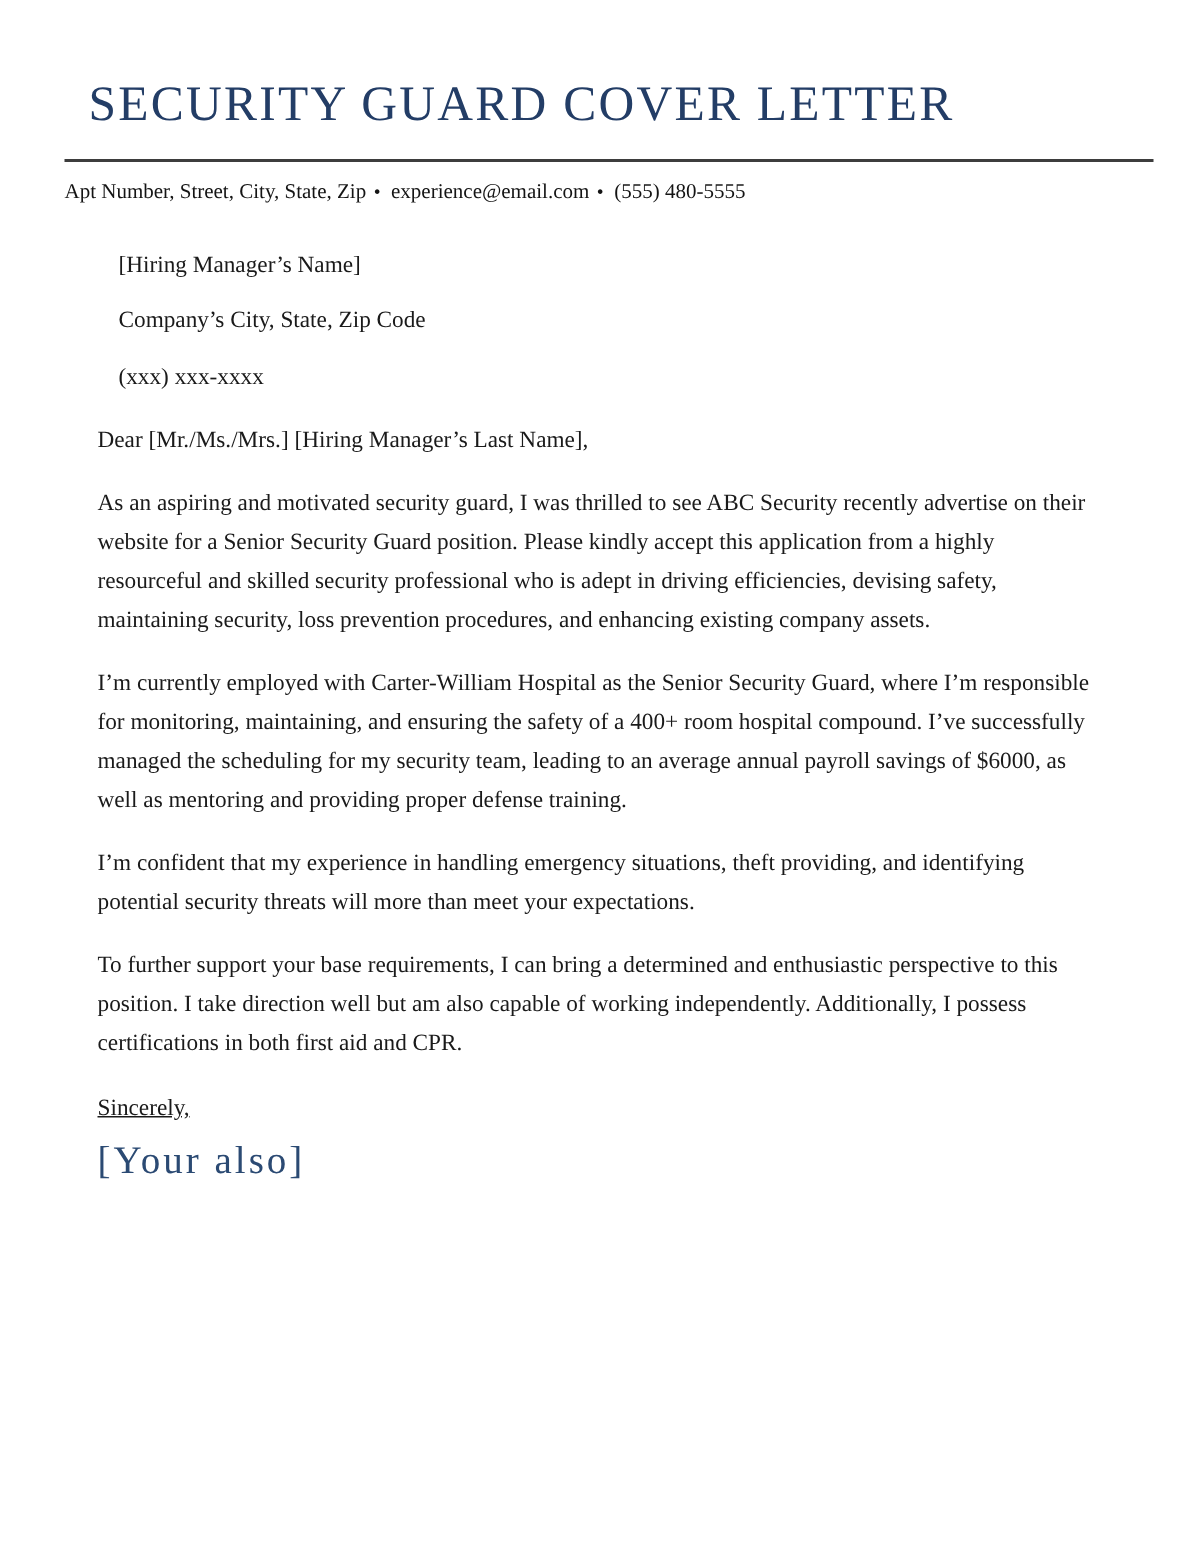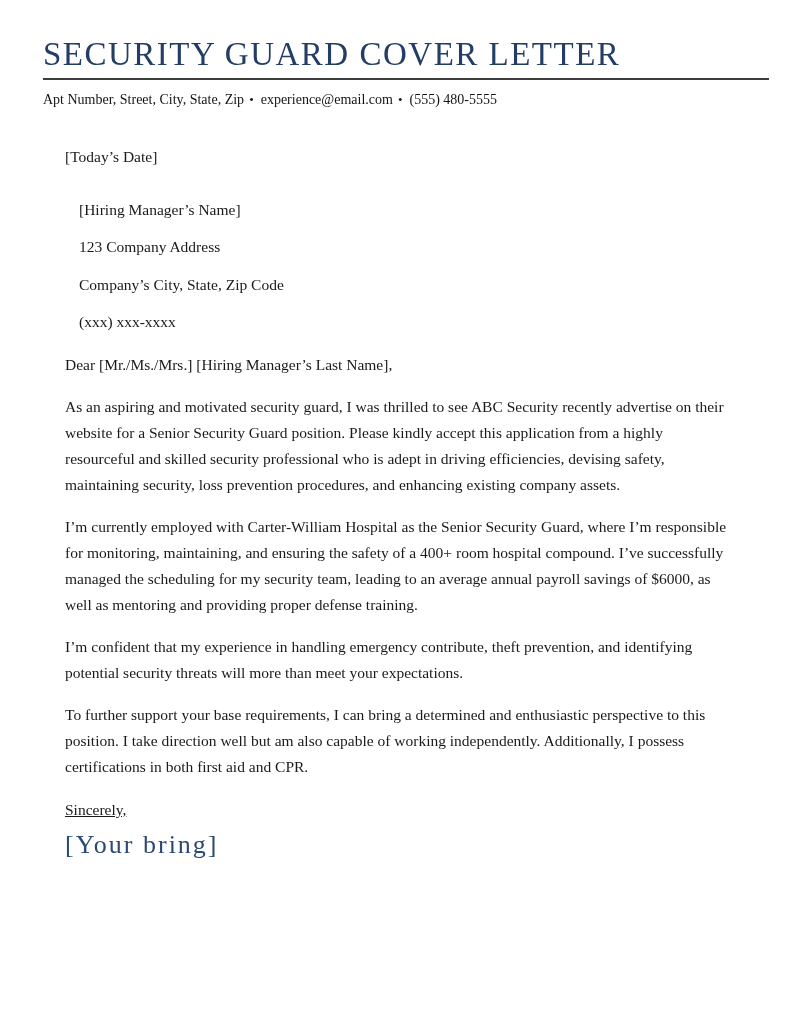--- a/index.html
+++ b/index.html
@@ -15,21 +15,21 @@
     margin: 0 auto;
     background: #ffffff;
     font-family: "Liberation Serif", "DejaVu Serif", serif;
     color: #1a1a1a;
     overflow: hidden;
   }
   .header {
     padding: 36px 31px 0 43px;
   }
   .doc-title {
-    margin: 0;
+    margin: 16px;
     font-size: 33px;
     font-weight: 400;
     letter-spacing: 1.5px;
     line-height: 1.15;
     color: #233d66;
     white-space: nowrap;
   }
   .title-divider {
     border: none;
     border-top: 2px solid #3d3d3d;
@@ -87,38 +87,36 @@
   <div class="header">
     <h1 class="doc-title">SECURITY GUARD COVER LETTER</h1>
     <hr class="title-divider">
     <div class="contact-line">
       <span>Apt Number, Street, City, State, Zip</span><span class="bullet">•</span><span>experience@email.com</span><span class="bullet">•</span><span>(555) 480-5555</span>
     </div>
   </div>
 
   <div class="letter-body">
 
-    <p class="date-line">[Today’s Date]</p>
 
     <div class="recipient-block">
       <p>[Hiring Manager’s Name]</p>
-      <p>123 Company Address</p>
       <p>Company’s City, State, Zip Code</p>
       <p>(xxx) xxx-xxxx</p>
     </div>
 
     <p class="salutation">Dear [Mr./Ms./Mrs.] [Hiring Manager’s Last Name],</p>
 
     <p class="para">As an aspiring and motivated security guard, I was thrilled to see ABC Security recently advertise on their website for a Senior Security Guard position. Please kindly accept this application from a highly resourceful and skilled security professional who is adept in driving efficiencies, devising safety, maintaining security, loss prevention procedures, and enhancing existing company assets.</p>
 
     <p class="para">I’m currently employed with Carter-William Hospital as the Senior Security Guard, where I’m responsible for monitoring, maintaining, and ensuring the safety of a 400+ room hospital compound. I’ve successfully managed the scheduling for my security team, leading to an average annual payroll savings of $6000, as well as mentoring and providing proper defense training.</p>
 
-    <p class="para">I’m confident that my experience in handling emergency contribute, theft prevention, and identifying potential security threats will more than meet your expectations.</p>
+    <p class="para">I’m confident that my experience in handling emergency situations, theft providing, and identifying potential security threats will more than meet your expectations.</p>
 
     <p class="para">To further support your base requirements, I can bring a determined and enthusiastic perspective to this position. I take direction well but am also capable of working independently. Additionally, I possess certifications in both first aid and CPR.</p>
 
 
     <p class="closing">Sincerely,</p>
 
-    <p class="signature">[Your bring]</p>
+    <p class="signature">[Your also]</p>
 
   </div>
 </div>
 
 </body></html>

